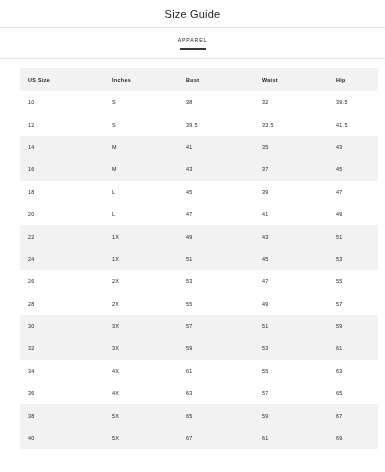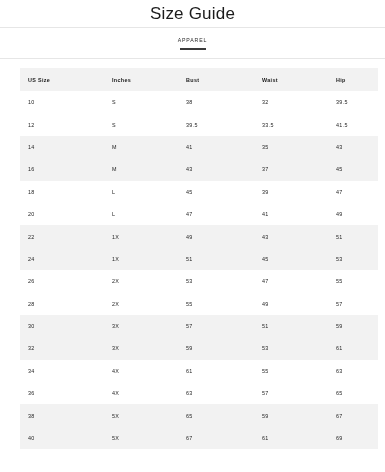--- a/index.html
+++ b/index.html
@@ -21,21 +21,21 @@
     background: #ffffff;
   }
   
   .title-area {
     height: 27px;
     display: flex;
     align-items: center;
     justify-content: center;
   }
   .page-title {
-    font-size: 17px;
+    font-size: 11px;
     font-weight: 400;
     letter-spacing: 0.2px;
     color: #1b1b1b;
   }
   .divider {
     height: 1px;
     background: #e6e6e6;
     width: 100%;
   }
   

